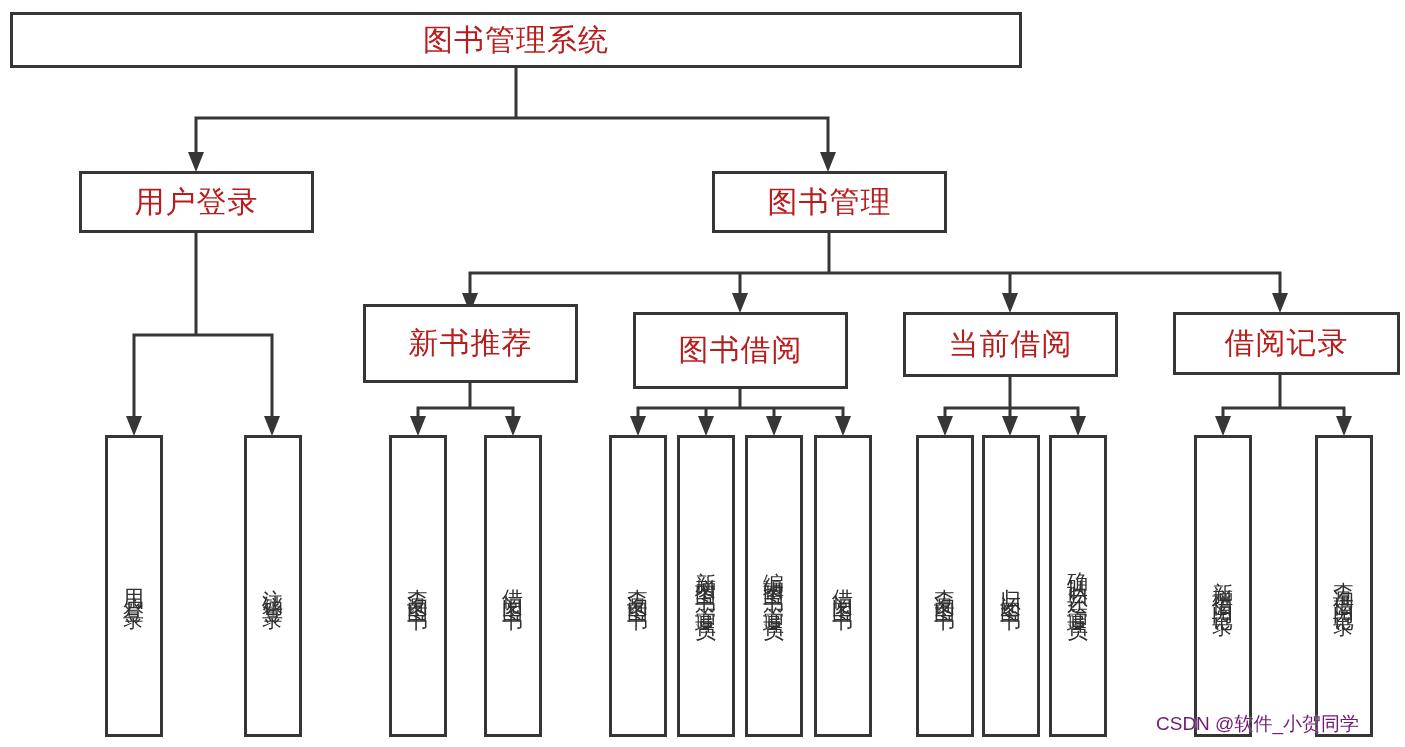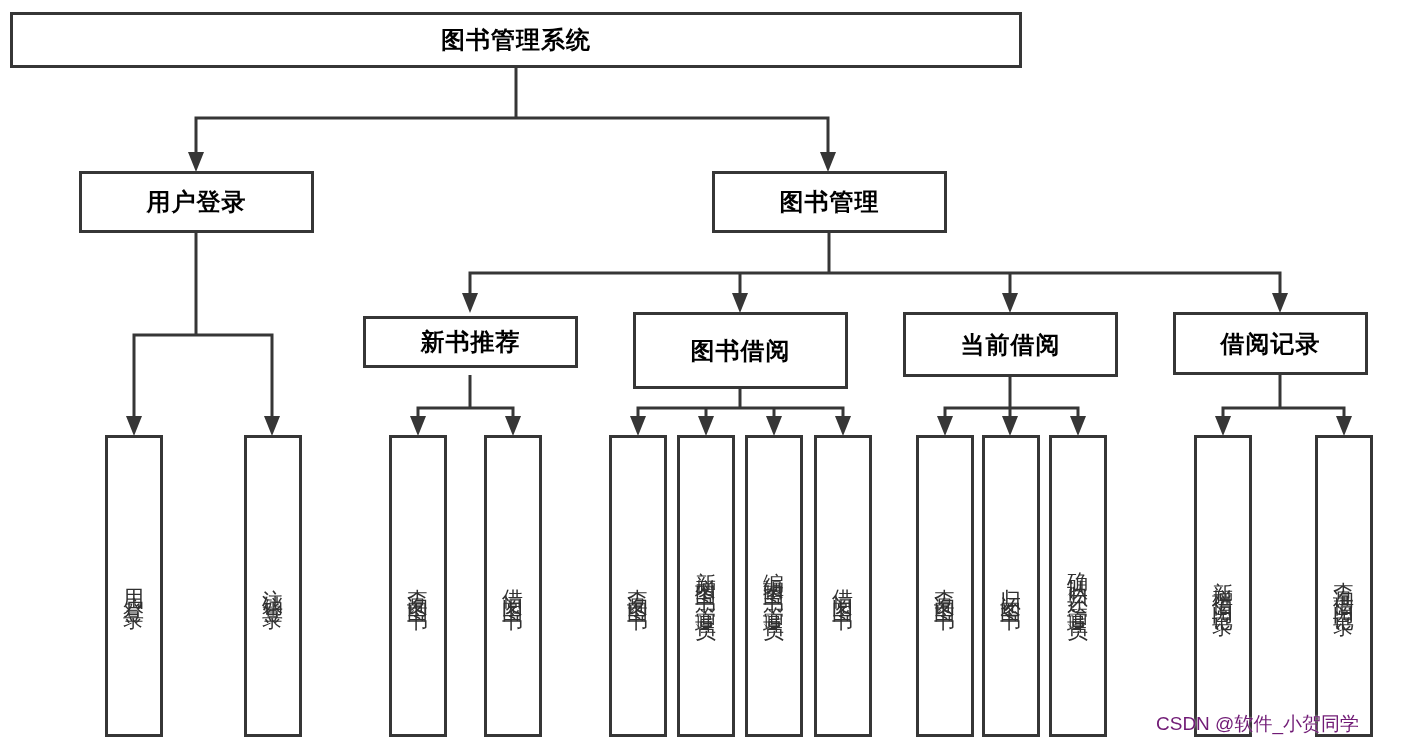--- a/index.html
+++ b/index.html
@@ -25,25 +25,24 @@
     position: absolute;
     box-sizing: border-box;
     border: 3px solid #363636;
     background: #ffffff;
     display: flex;
     align-items: center;
     justify-content: center;
     z-index: 2;
   }
   .node .lbl {
-    font-size: 24px;
+    font-size: 30px;
     letter-spacing: 1px;
-    color: #000000;
+    color: #b91c1c;
     white-space: nowrap;
-    font-weight: bold;
   }
   .leaf {
     position: absolute;
     box-sizing: border-box;
     top: 435px;
     width: 58px;
     height: 302px;
     border: 3px solid #363636;
     background: #ffffff;
     display: flex;
@@ -153,30 +152,30 @@
   <span class="lbl">图书管理系统</span>
 </div>
 
 <div class="node" style="left:79px; top:171px; width:235px; height:62px;">
   <span class="lbl">用户登录</span>
 </div>
 <div class="node" style="left:712px; top:171px; width:235px; height:62px;align-items:center;">
   <span class="lbl">图书管理</span>
 </div>
 
-<div class="node" style="left:363px; top:316px; width:215px; height:52px;">
+<div class="node" style="left:363px; top:304px; width:215px; height:79px;">
   <span class="lbl">新书推荐</span>
 </div>
 <div class="node" style="left:633px; top:312px; width:215px; height:77px;">
   <span class="lbl">图书借阅</span>
 </div>
 <div class="node" style="left:903px; top:312px; width:215px; height:65px;">
   <span class="lbl">当前借阅</span>
 </div>
-<div class="node" style="left:1173px; top:312px; width:195px; height:63px;">
+<div class="node" style="left:1173px; top:312px; width:227px; height:63px;">
   <span class="lbl">借阅记录</span>
 </div>
 
 <div class="leaf" style="left:105px;">
   <span class="vlbl">用户登录</span>
 </div>
 <div class="leaf" style="left:244px;">
   <span class="vlbl">注销登录</span>
 </div>
 

